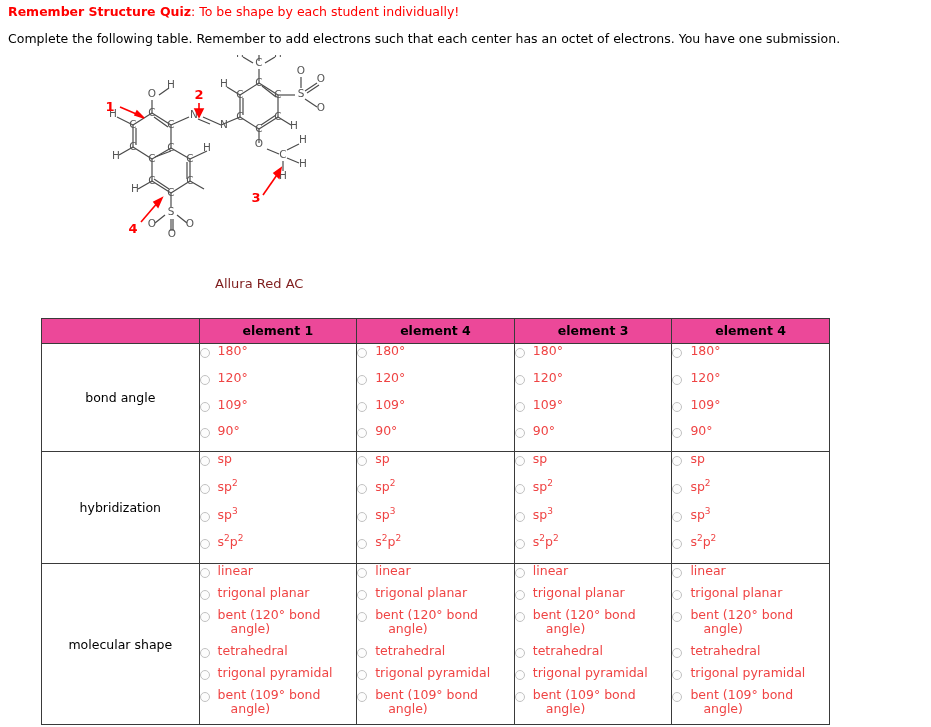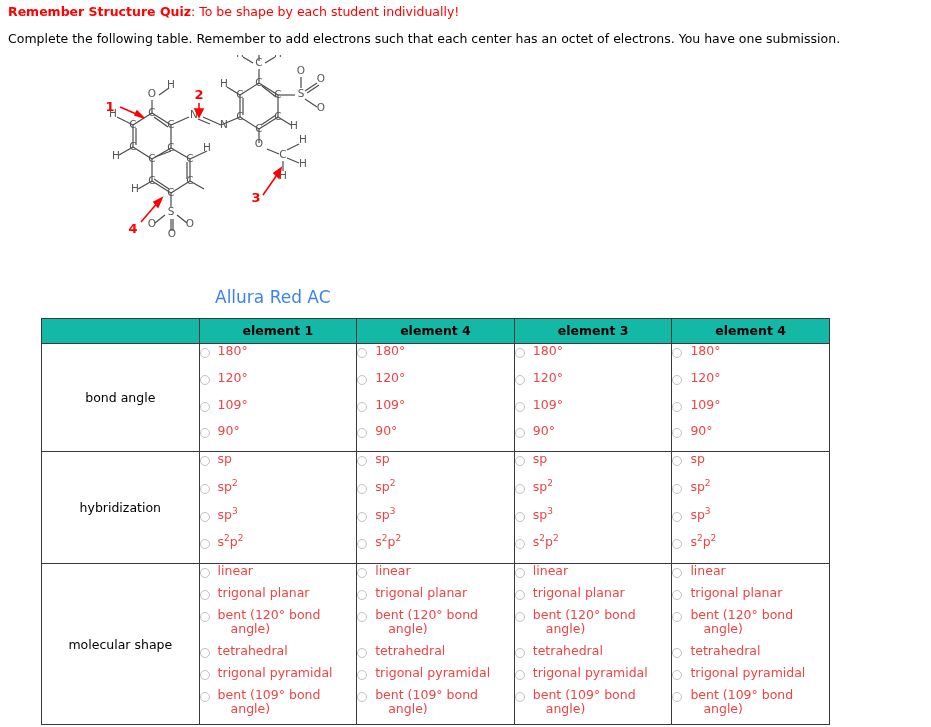--- a/index.html
+++ b/index.html
@@ -50,43 +50,43 @@
     height: 255px;
   }
   .mol-svg {
     position: absolute;
     left: 0;
     top: 0;
   }
   .fig-caption {
     position: absolute;
     left: 120px;
-    top: 232px;
-    font-size: 17px;
-    color: #3b82f6;
+    top: 221px;
+    font-size: 13px;
+    color: #7f1d1d;
     white-space: nowrap;
   }
 
   
   .quiz-table {
     position: absolute;
     left: 41px;
     top: 318px;
     width: 789px;
     border-collapse: collapse;
     table-layout: fixed;
     background: #ffffff;
   }
   .quiz-table td, .quiz-table th {
     border: 1px solid #3a3a3a;
     vertical-align: middle;
     padding: 0;
   }
   .quiz-table thead th {
-    background: #14b8a6;
+    background: #ec4899;
     height: 20px;
     font-size: 12.5px;
     font-weight: bold;
     text-align: center;
     color: #000;
     padding: 1px 0 3px 0;
   }
   .row-label {
     width: 161px;
     text-align: center;

